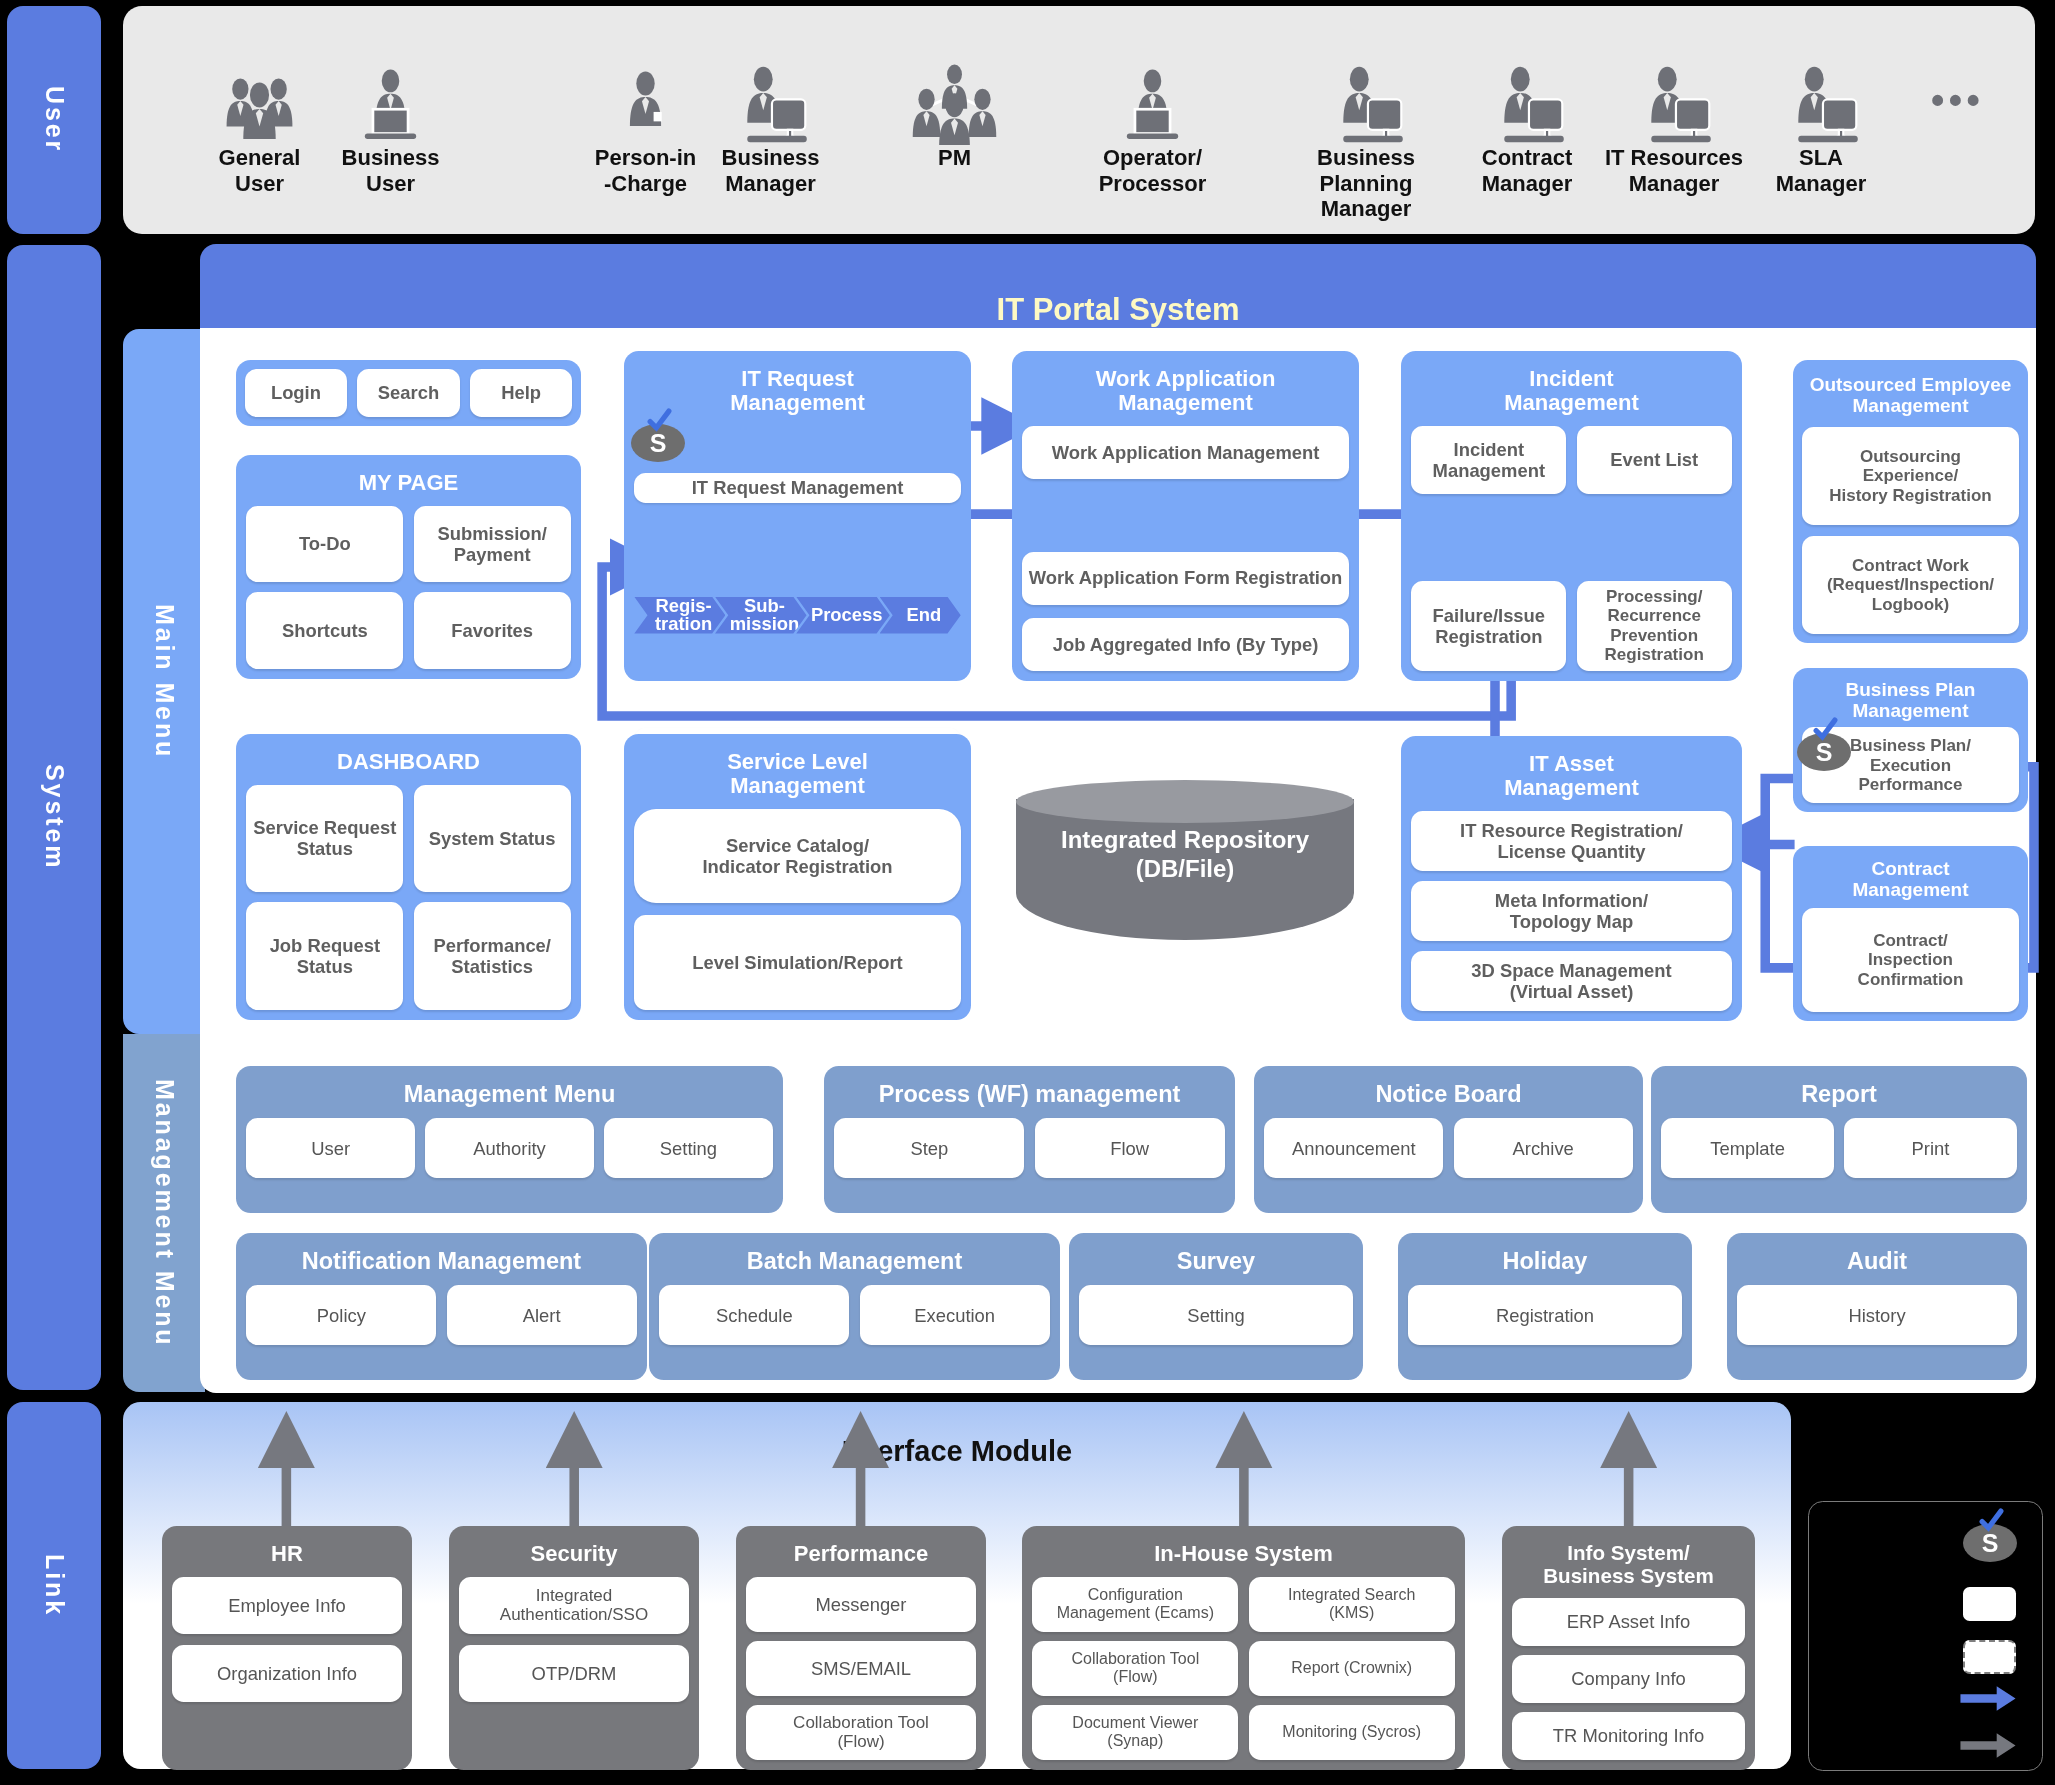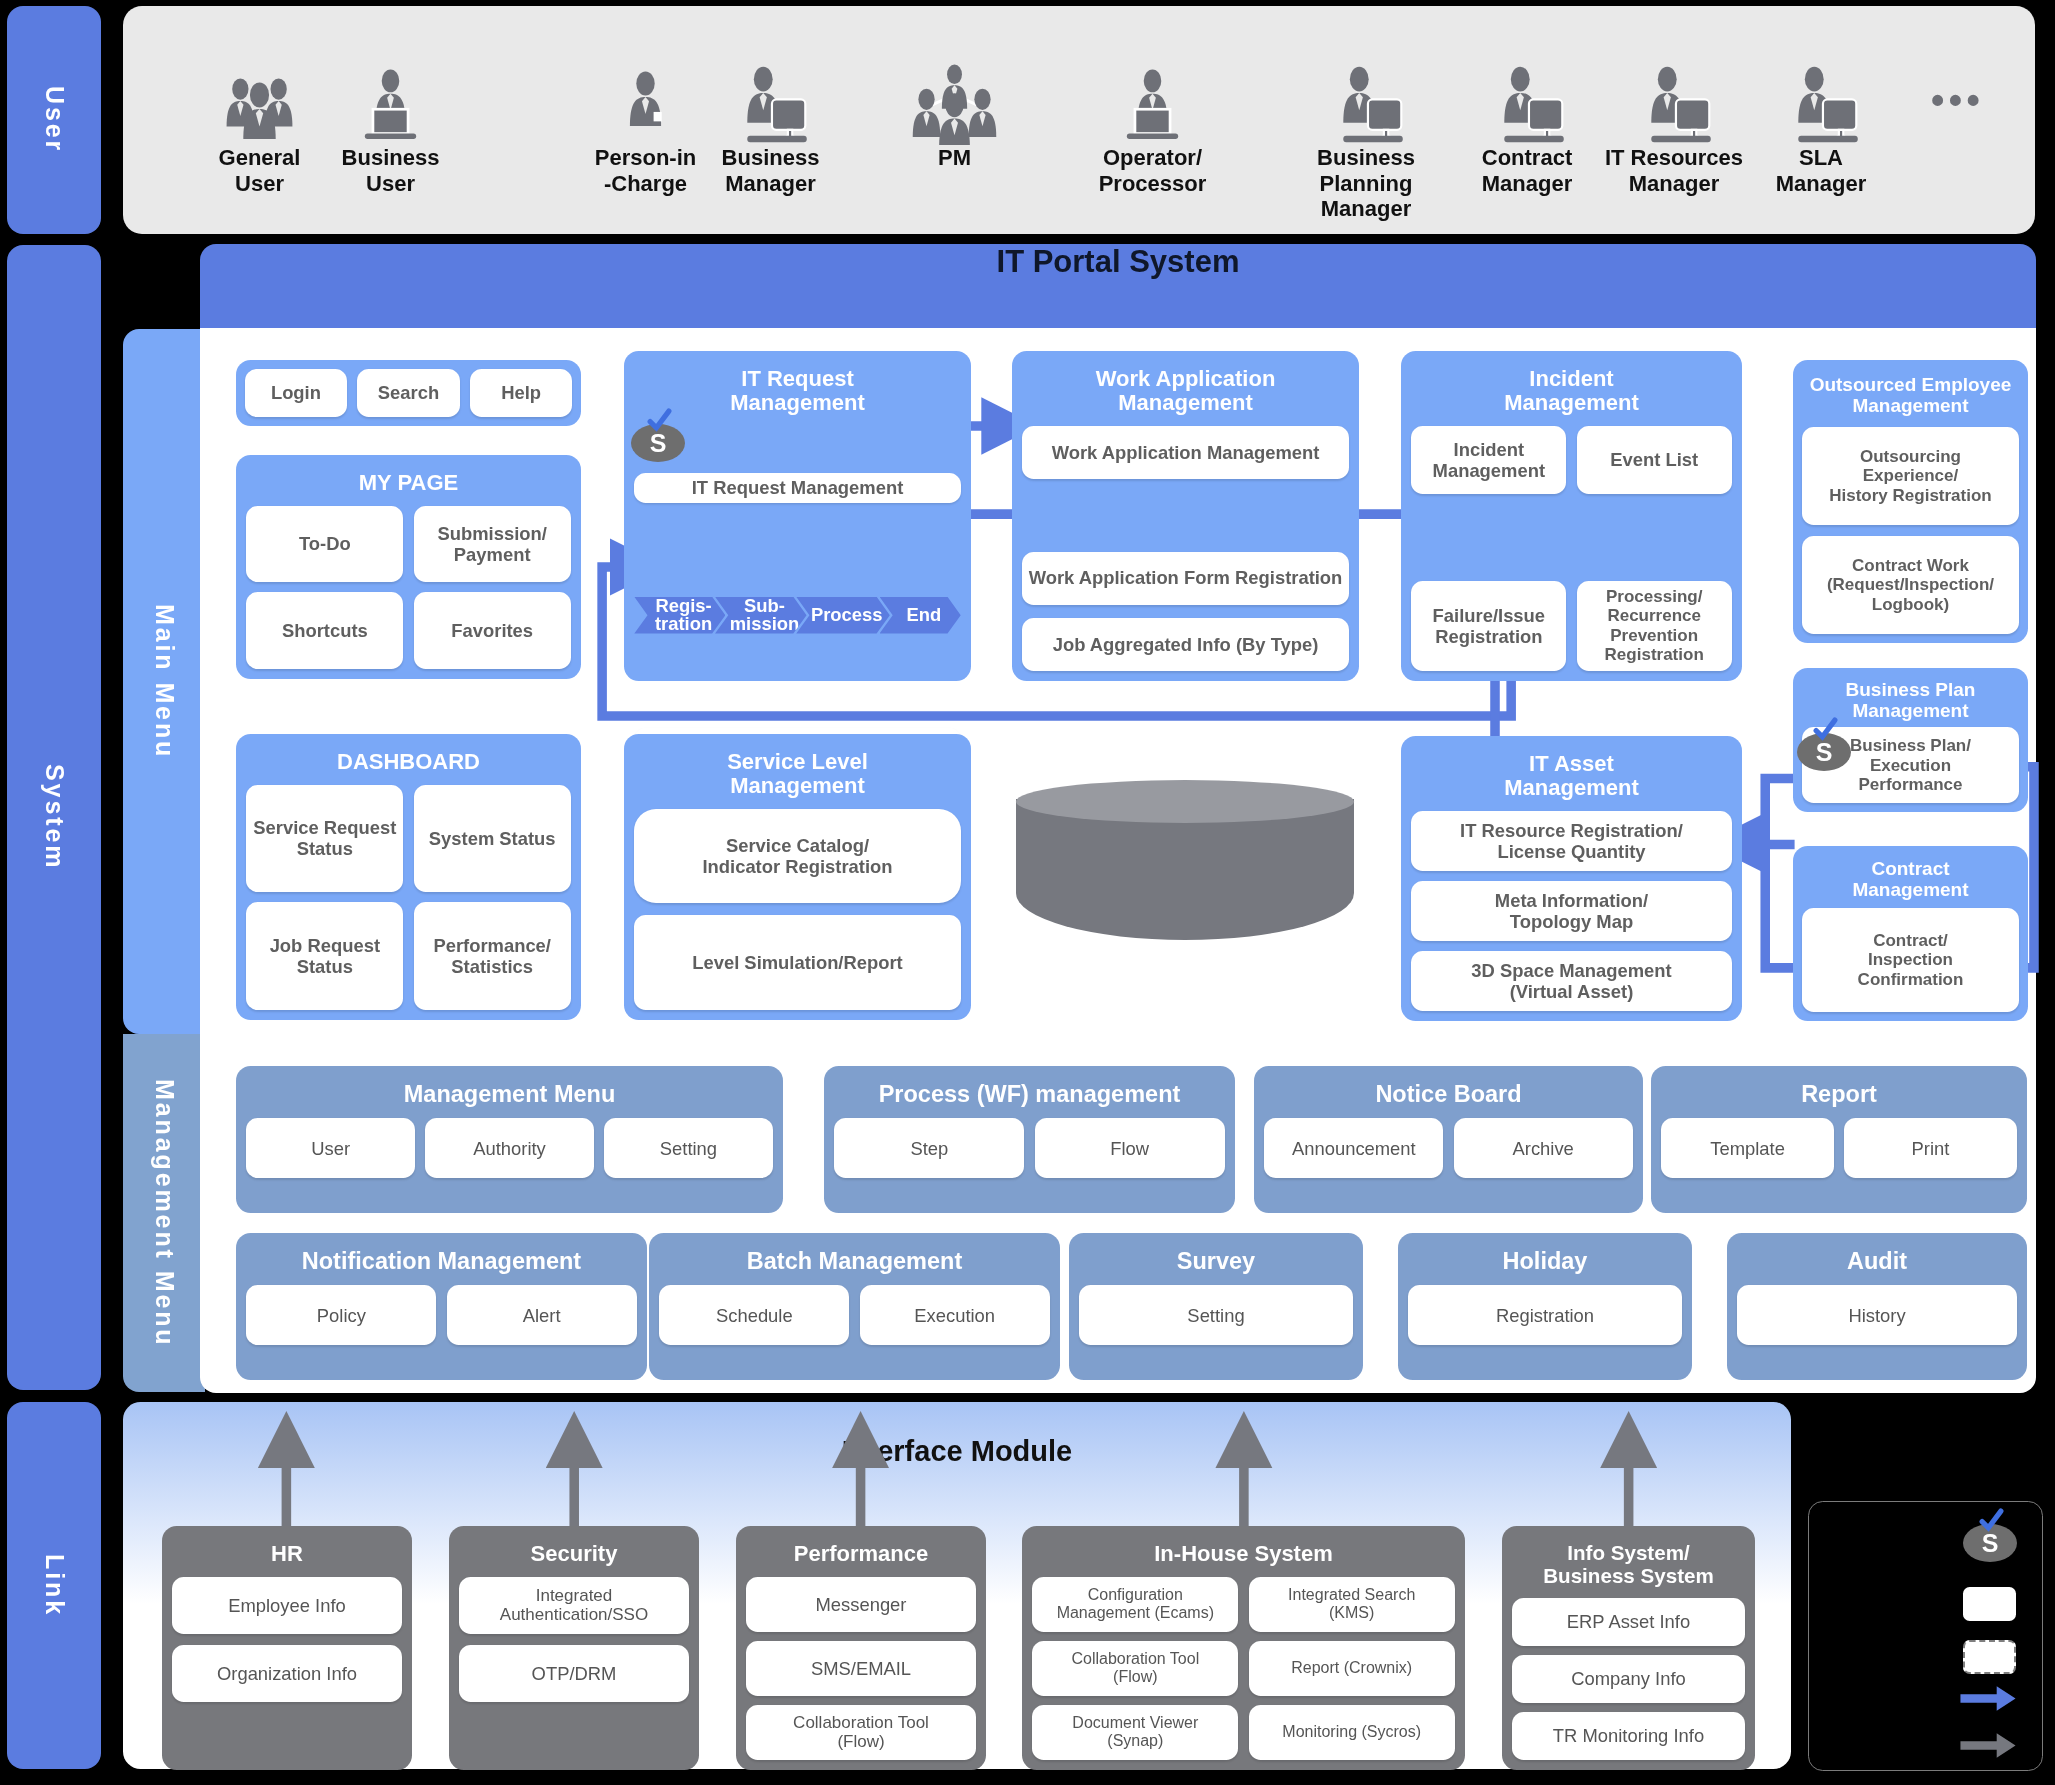--- a/index.html
+++ b/index.html
@@ -28,22 +28,22 @@
   .persona .pl {
     font-size:22px; font-weight:bold; color:#111; line-height:1.16; white-space:pre-line;
   }
   .persona .ic { height:117px; display:flex; align-items:flex-end; justify-content:center; }
   .dots { position:absolute; color:#6e7077; font-size:38px; letter-spacing:4.4px; font-weight:bold; }
 
   
   #portal-head {
     left:200px; top:244px; width:1836px; height:84px;
     background:#5b7ce0; border-radius:16px 16px 0 0;
-    color:#0f172a; font-size:31px; font-weight:bold;
-    display:flex; align-items:flex-start; justify-content:center;
+    color:#fef9c3; font-size:31px; font-weight:bold;
+    display:flex; align-items:flex-end; justify-content:center;
   }
   #main-white {
     left:200px; top:328px; width:1836px; height:705px;
     background:#fff; border-radius:0;
   }
   #mgmt-white {
     left:200px; top:1033px; width:1836px; height:360px; background:#fff;
     border-radius:0 0 16px 16px;
   }
 
@@ -320,20 +320,22 @@
   <div class="leaf" style="flex:1;border-radius:22px;">Service Catalog/
 Indicator Registration</div>
   <div style="height:11.7px"></div>
   <div class="leaf" style="flex:1;">Level Simulation/Report</div>
 </div>
 
 <div id="repo">
   <div class="bot"></div>
   <div class="body"></div>
   <div class="top"></div>
+  <div class="lbl">Integrated Repository
+(DB/File)</div>
 </div>
 
 <div class="grp" style="left:1401px;top:736px;width:341px;height:285px;">
   <div class="gt">IT Asset
 Management</div>
   <div class="leaf" style="flex:1;">IT Resource Registration/
 License Quantity</div>
   <div style="height:10.3px"></div>
   <div class="leaf" style="flex:1;">Meta Information/
 Topology Map</div>

